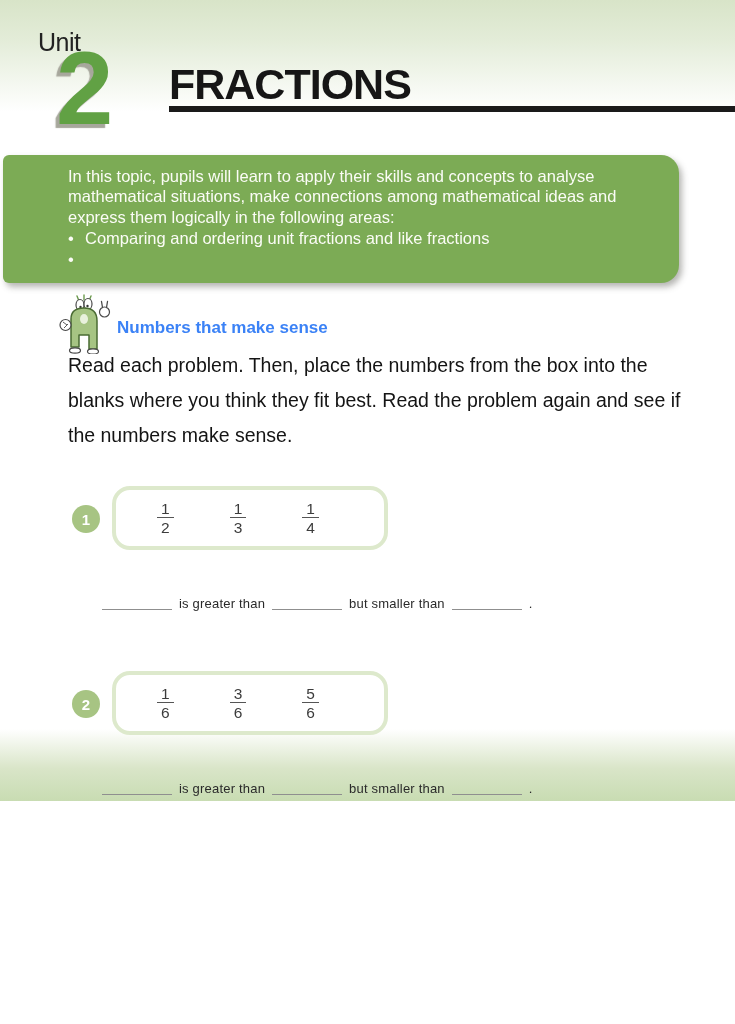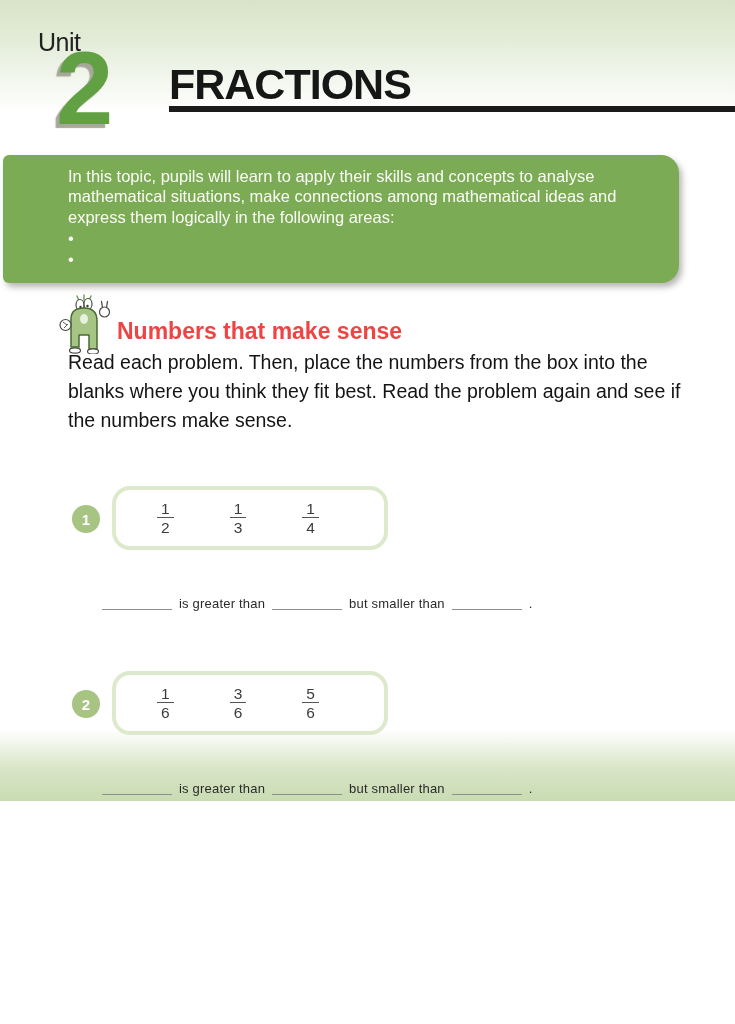--- a/index.html
+++ b/index.html
@@ -59,25 +59,25 @@
     font-size: 16.5px; line-height: 20.4px; font-weight: 400;
   }
   .intro-box ul { list-style: none; margin-top: 1px; }
   .intro-box li { display: flex; font-size: 16.5px; line-height: 20.4px; }
   .intro-box li .bullet-dot { width: 17px; flex: 0 0 17px; }
 
   
   .mascot { position: absolute; left: 58px; top: 294px; width: 54px; height: 60px; }
   .activity-heading {
     position: absolute; left: 117px; top: 318px;
-    font-size: 23px; font-weight: 700; color: #ef4444;
+    font-size: 17px; font-weight: 700; color: #3b82f6;
   }
   .instructions {
     position: absolute; left: 68px; top: 348px; width: 622px;
-    font-size: 19.5px; line-height: 29px; color: #141414;
+    font-size: 19.5px; line-height: 35px; color: #141414;
   }
 
   
   .problem-circle {
     position: absolute; left: 72px; width: 28px; height: 28px;
     background: #a7c483; border-radius: 50%;
     color: #ffffff; font-size: 15px; font-weight: 700;
     display: flex; align-items: center; justify-content: center;
   }
   .circle-1 { top: 505px; }
@@ -133,20 +133,21 @@
   <div class="unit-label">Unit</div>
   <div class="unit-number">2</div>
   <h1 class="page-title">FRACTIONS</h1>
   <div class="title-rule"></div>
 
   <div class="intro-box">
     <p>In this topic, pupils will learn to apply their skills and concepts to analyse mathematical situations, make connections among mathematical ideas and express them logically in the following areas:</p>
     <ul>
       <li>
         <span class="bullet-dot">•</span>
+        <span>Comparing and ordering unit fractions and like fractions</span>
       </li>
       <li>
         <span class="bullet-dot">•</span>
       </li>
     </ul>
   </div>
 
   <svg class="mascot" viewBox="0 0 54 60" xmlns="http://www.w3.org/2000/svg">
     <g stroke="#6b9a4d" stroke-width="1.4" fill="none" stroke-linecap="round">
       <path d="M21 7 L19 2"></path>

